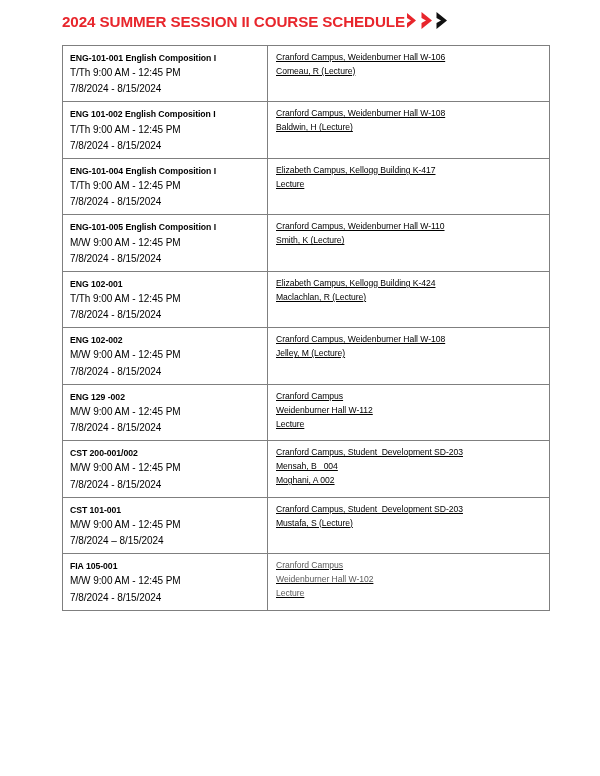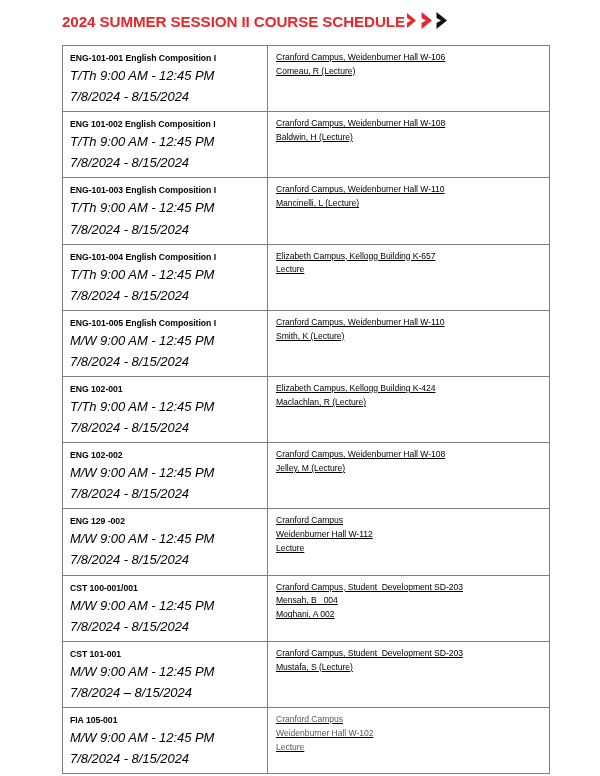--- a/index.html
+++ b/index.html
@@ -75,23 +75,22 @@
   .col-details { width: 282px; padding-left: 8px !important; text-decoration: underline; }
 
   .course-code {
     font-weight: bold;
     font-size: 8.7px;
     display: block;
     letter-spacing: -0.05px;
   }
   .course-time, .course-dates {
     display: block;
-    font-size: 13px;
+    font-size: 10px;
     letter-spacing: -0.05px;
-    font-style: italic;
   }
   .detail-line {
     display: block;
     font-size: 8.6px;
     letter-spacing: -0.05px;
     white-space: pre;
   }
   .muted .detail-line { color: #5a5a5a; }
 </style>
 </head>
@@ -143,37 +142,26 @@
             <span class="course-time">T/Th 9:00 AM - 12:45 PM</span>
             <span class="course-dates">7/8/2024 - 8/15/2024</span>
           </td>
           <td class="col-details">
             <span class="detail-line">Cranford Campus, Weidenburner Hall W-108</span>
             <span class="detail-line">Baldwin, H (Lecture)</span>
           </td>
         </tr>
         <tr>
           <td class="col-course">
-            <span class="course-code">ENG-101-003 English Composition I</span>
-            <span class="course-time">T/Th 9:00 AM - 12:45 PM</span>
-            <span class="course-dates">7/8/2024 - 8/15/2024</span>
-          </td>
-          <td class="col-details">
-            <span class="detail-line">Cranford Campus, Weidenburner Hall W-110</span>
-            <span class="detail-line">Mancinelli, L (Lecture)</span>
-          </td>
-        </tr>
-        <tr>
-          <td class="col-course">
             <span class="course-code">ENG-101-004 English Composition I</span>
             <span class="course-time">T/Th 9:00 AM - 12:45 PM</span>
             <span class="course-dates">7/8/2024 - 8/15/2024</span>
           </td>
           <td class="col-details">
-            <span class="detail-line">Elizabeth Campus, Kellogg Building K-657</span>
+            <span class="detail-line">Elizabeth Campus, Kellogg Building K-417</span>
             <span class="detail-line">Lecture</span>
           </td>
         </tr>
         <tr>
           <td class="col-course">
             <span class="course-code">ENG-101-005 English Composition I</span>
             <span class="course-time">M/W 9:00 AM - 12:45 PM</span>
             <span class="course-dates">7/8/2024 - 8/15/2024</span>
           </td>
           <td class="col-details">
@@ -210,21 +198,21 @@
             <span class="course-dates">7/8/2024 - 8/15/2024</span>
           </td>
           <td class="col-details">
             <span class="detail-line">Cranford Campus</span>
             <span class="detail-line">Weidenburner Hall W-112</span>
             <span class="detail-line">Lecture</span>
           </td>
         </tr>
         <tr>
           <td class="col-course">
-            <span class="course-code">CST 100-001/001</span>
+            <span class="course-code">CST 200-001/002</span>
             <span class="course-time">M/W 9:00 AM - 12:45 PM</span>
             <span class="course-dates">7/8/2024 - 8/15/2024</span>
           </td>
           <td class="col-details">
             <span class="detail-line">Cranford Campus, Student  Development SD-203</span>
             <span class="detail-line">Mensah, B   004</span>
             <span class="detail-line">Moghani, A 002</span>
           </td>
         </tr>
         <tr>

